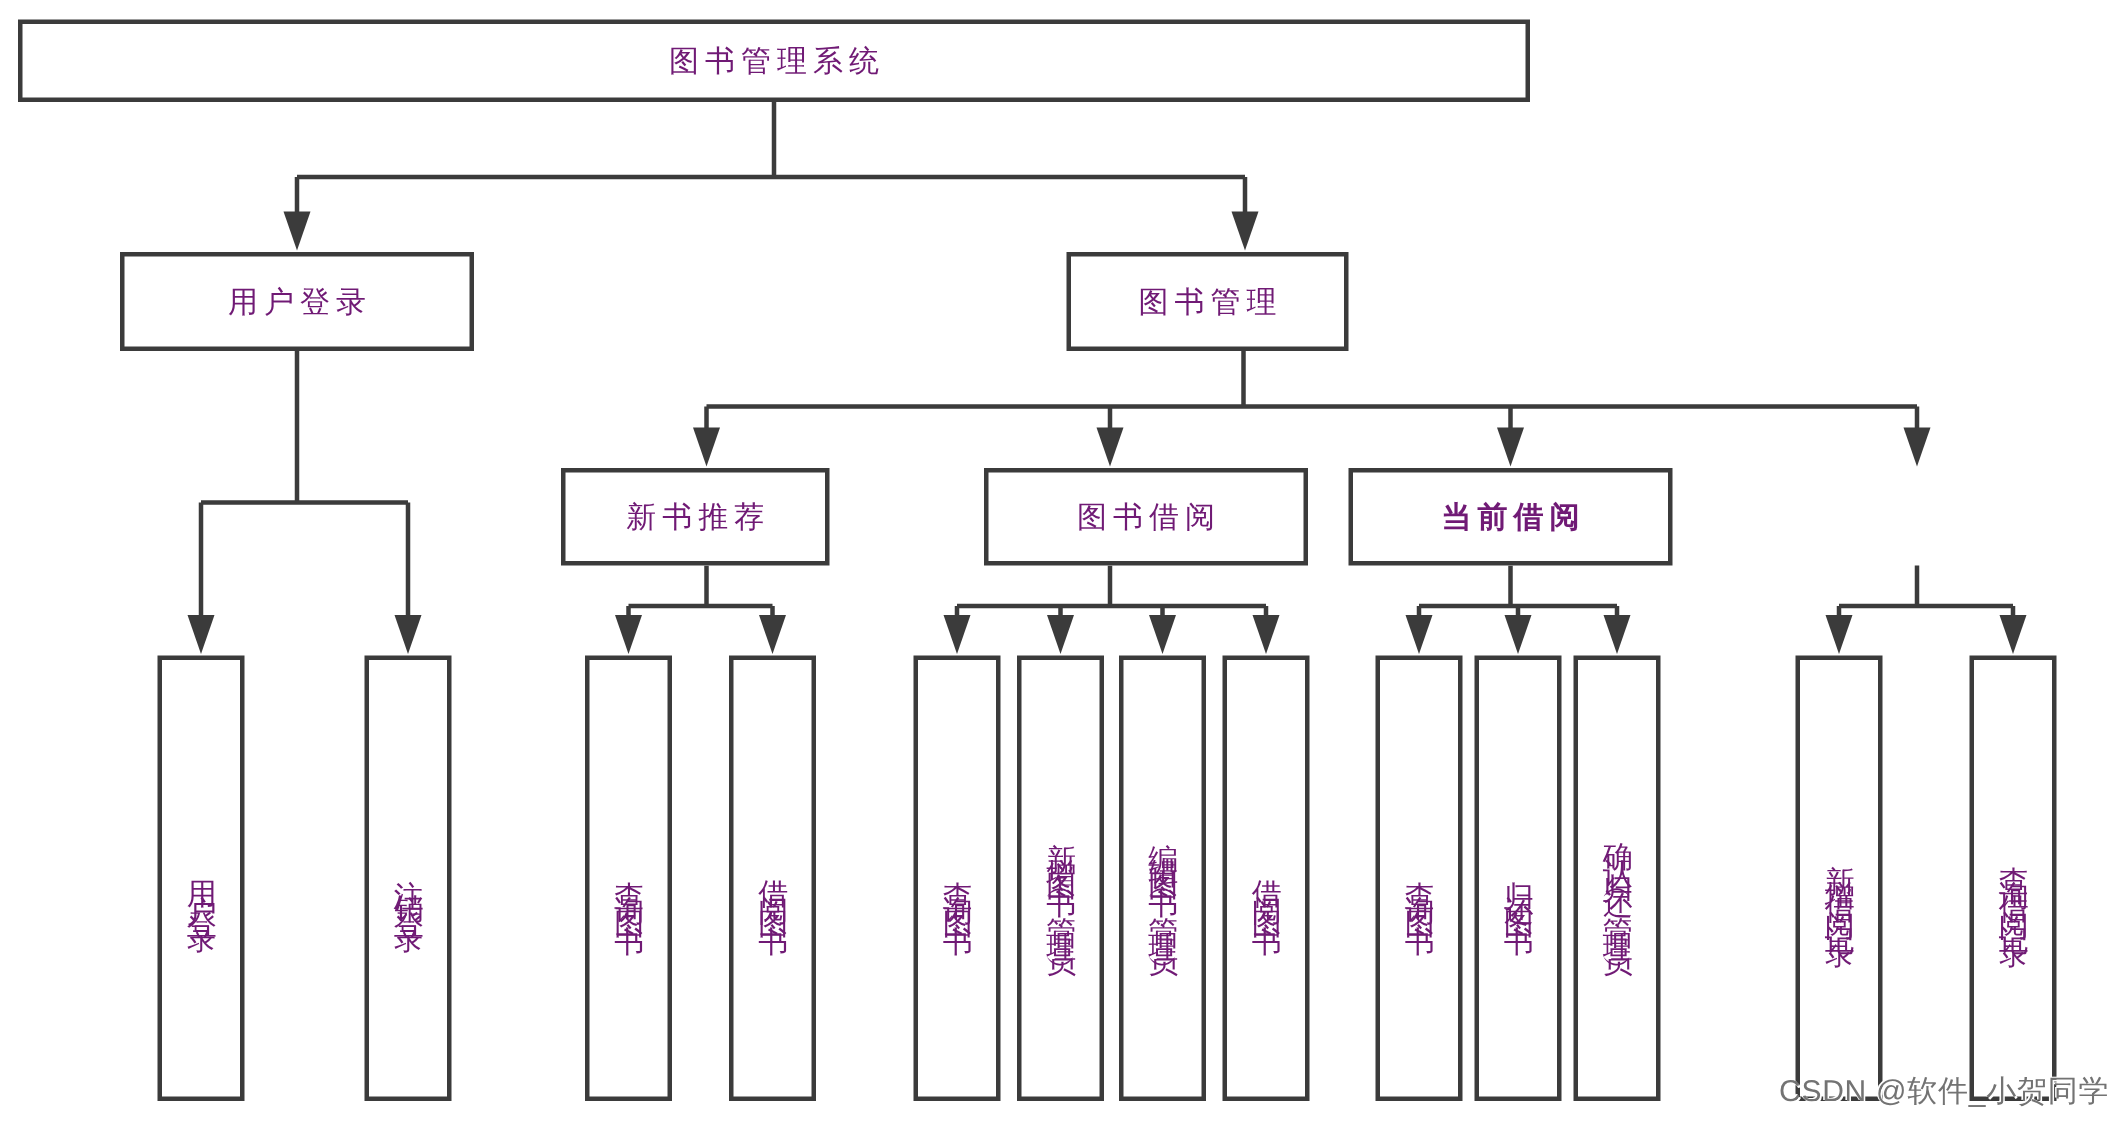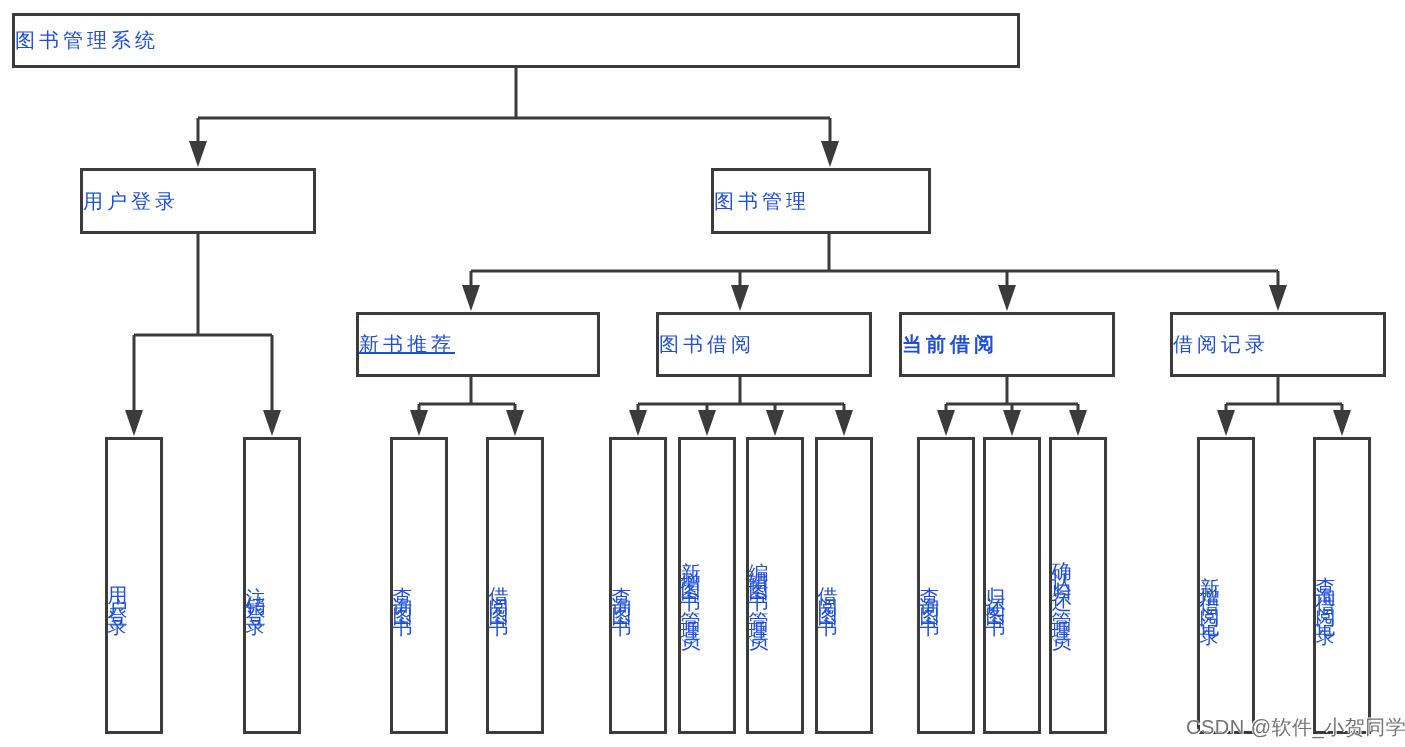--- a/index.html
+++ b/index.html
@@ -22,22 +22,22 @@
     width: 1405px;
     height: 747px;
   }
   .node {
     position: absolute;
     box-sizing: border-box;
     background: #ffffff;
     border: 3px solid #3b3b3b;
     display: flex;
     align-items: center;
-    justify-content: flex-start;
-    color: #1d4ed8;
+    justify-content: center;
+    color: #701a75;
     font-size: 20px;
   }
   .node.h .label {
     letter-spacing: 4px;
     margin-right: -4px;
     white-space: nowrap;
   }
   .node.v .label {
     writing-mode: vertical-rl;
     text-orientation: mixed;
@@ -105,35 +105,32 @@
     </g>
   </svg>
 
   <div class="node h" style="left:12px; top:13px; width:1008px; height:55px;">
     <span class="label">图书管理系统</span>
   </div>
 
   <div class="node h" style="left:80px; top:168px; width:236px; height:66px;">
     <span class="label">用户登录</span>
   </div>
-  <div class="node h" style="left:711px; top:168px; width:220px; height:66px;">
+  <div class="node h" style="left:711px; top:168px; width:188px; height:66px;">
     <span class="label">图书管理</span>
   </div>
 
-  <div class="node h" style="left:356px; top:312px; width:244px; height:65px;text-decoration:underline;">
+  <div class="node h" style="left:374px; top:312px; width:179px; height:65px;">
     <span class="label">新书推荐</span>
   </div>
   <div class="node h" style="left:632px; top:312px; width:216px; height:65px;margin-left:24px;">
     <span class="label">图书借阅</span>
   </div>
   <div class="node h" style="left:899px; top:312px; width:216px; height:65px;font-weight:bold;">
     <span class="label">当前借阅</span>
-  </div>
-  <div class="node h" style="left:1170px; top:312px; width:216px; height:65px;">
-    <span class="label">借阅记录</span>
   </div>
 
   <div class="node v" style="left:105px; top:437px; width:58px; height:297px;">
     <span class="label">用户登录</span>
   </div>
   <div class="node v" style="left:243px; top:437px; width:58px; height:297px;">
     <span class="label">注销登录</span>
   </div>
 
   <div class="node v" style="left:390px; top:437px; width:58px; height:297px;">

